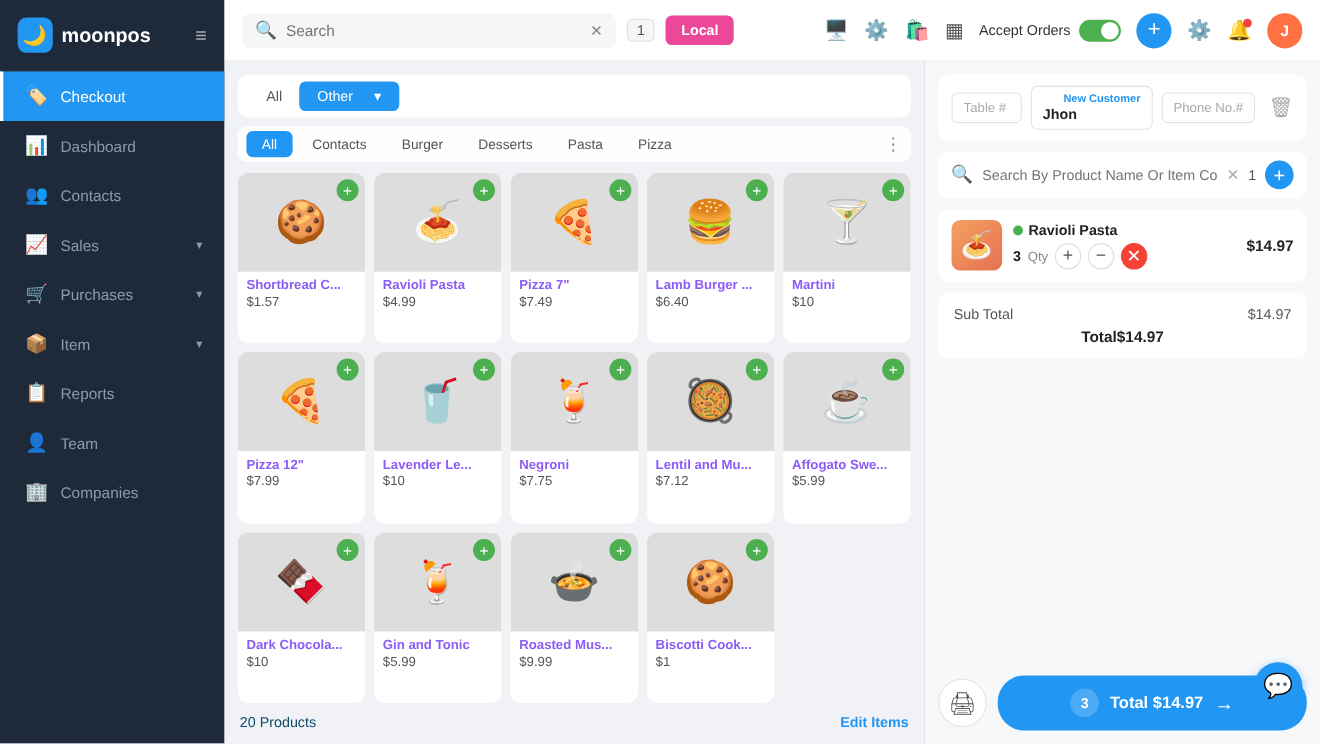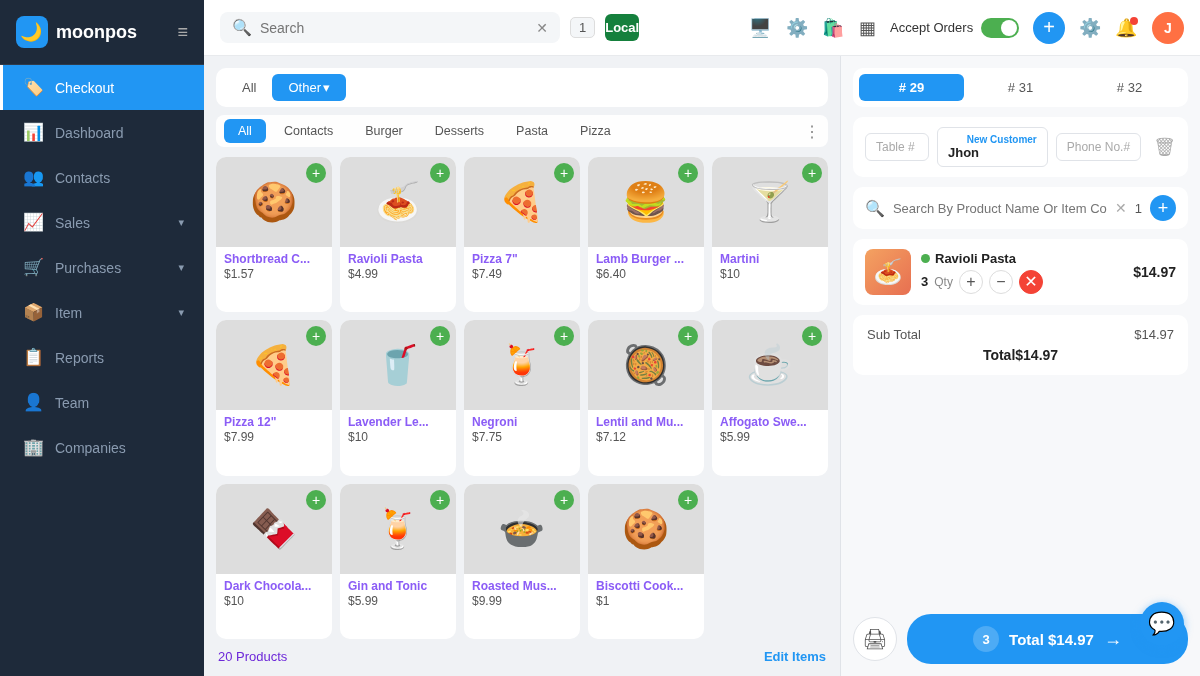--- a/index.html
+++ b/index.html
@@ -84,22 +84,22 @@
     .search-box input {
       border: none; background: transparent; outline: none; font-size: 14px; color: #555; width: 100%;
     }
     .search-icon { color: #888; font-size: 16px; }
     .search-x { color: #888; cursor: pointer; font-size: 14px; }
     .search-badge {
       background: #f4f6f8; border: 1px solid #ddd; border-radius: 5px;
       padding: 2px 8px; font-size: 13px; color: #555;
     }
     .local-btn {
-      background: #15803d; color: #fff; border: none; border-radius: 6px;
-      padding: 6px 0; font-size: 13px; font-weight: 600; cursor: pointer;
+      background: #ec4899; color: #fff; border: none; border-radius: 6px;
+      padding: 6px 14px; font-size: 13px; font-weight: 600; cursor: pointer;
     }
     .topbar-icons { display: flex; align-items: center; gap: 14px; margin-left: auto; }
     .topbar-icon { font-size: 18px; color: #555; cursor: pointer; }
     .accept-orders { display: flex; align-items: center; gap: 8px; font-size: 13px; color: #333; font-weight: 500; }
     .toggle {
       width: 38px; height: 20px; background: #4caf50; border-radius: 12px;
       position: relative; cursor: pointer;
     }
     .toggle::after {
       content: '';
@@ -155,21 +155,21 @@
       font-size: 13px;
       cursor: pointer;
       color: #555;
       font-weight: 500;
     }
     .cat-tab.active {
       background: #2196f3;
       color: #fff;
     }
     .other-tab {
-      display: flex; align-items: center; gap: 2px;
+      display: flex; align-items: center; gap: 19px;
       padding: 6px 16px; border-radius: 6px;
       font-size: 13px; cursor: pointer; color: #555; font-weight: 500;
     }
 
     
     .cat-tabs-inner {
       display: flex;
       align-items: center;
       background: rgba(255,255,255,0.9);
       border-radius: 8px;
@@ -228,21 +228,21 @@
       font-size: 12px; font-weight: 600; color: #8b5cf6;
       padding: 5px 8px 0; white-space: nowrap; overflow: hidden; text-overflow: ellipsis;
     }
     .product-price { font-size: 12px; color: #555; padding: 1px 8px; }
 
     
     .products-footer {
       display: flex; align-items: center; justify-content: space-between;
       padding: 10px 2px 0;
     }
-    .products-count { font-size: 13px; color: #6d28d9; font-weight: 500; }
+    .products-count { font-size: 13px; color: #0c4a6e; font-weight: 500; }
     .edit-items { font-size: 13px; color: #2196f3; font-weight: 600; cursor: pointer; }
 
     
     .order-panel {
       width: 360px;
       min-width: 360px;
       background: #f7f8fa;
       border-left: 1px solid #e0e3e8;
       display: flex;
       flex-direction: column;
@@ -611,25 +611,20 @@
       </div>
 
       <div class="products-footer">
         <span class="products-count">20 Products</span>
         <span class="edit-items">Edit Items</span>
       </div>
     </div>
 
     <div class="order-panel">
 
-      <div class="order-tabs">
-        <div class="order-tab active"># 29</div>
-        <div class="order-tab"># 31</div>
-        <div class="order-tab"># 32</div>
-      </div>
 
       <div class="customer-info">
         <div class="table-field">Table #</div>
         <div class="customer-field">
           <div class="customer-label">New Customer</div>
           <div class="customer-name">Jhon</div>
         </div>
         <div class="phone-field">Phone No.#</div>
         <div class="del-icon">🗑</div>
       </div>

